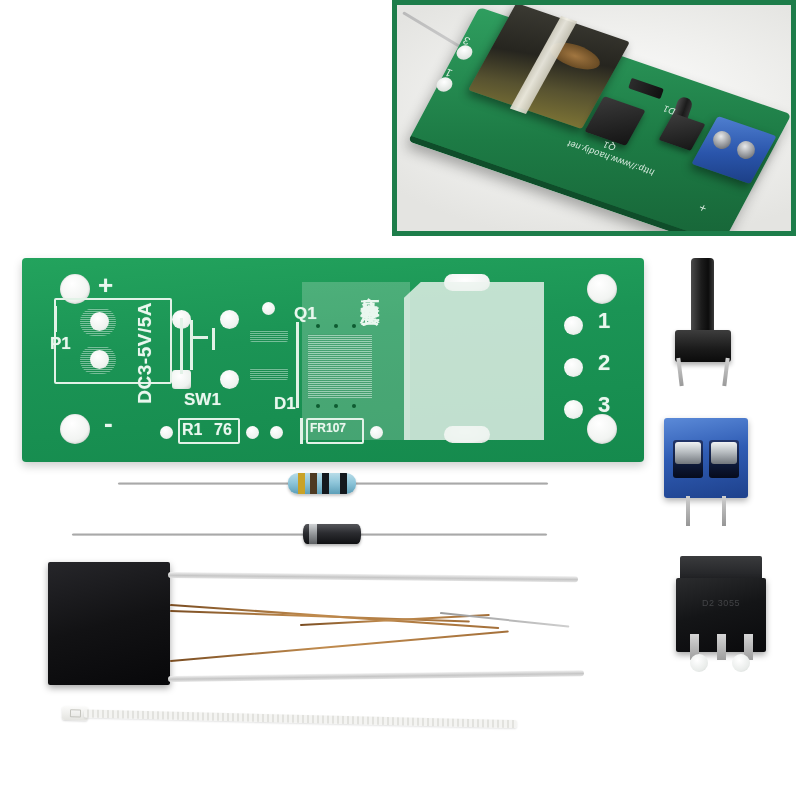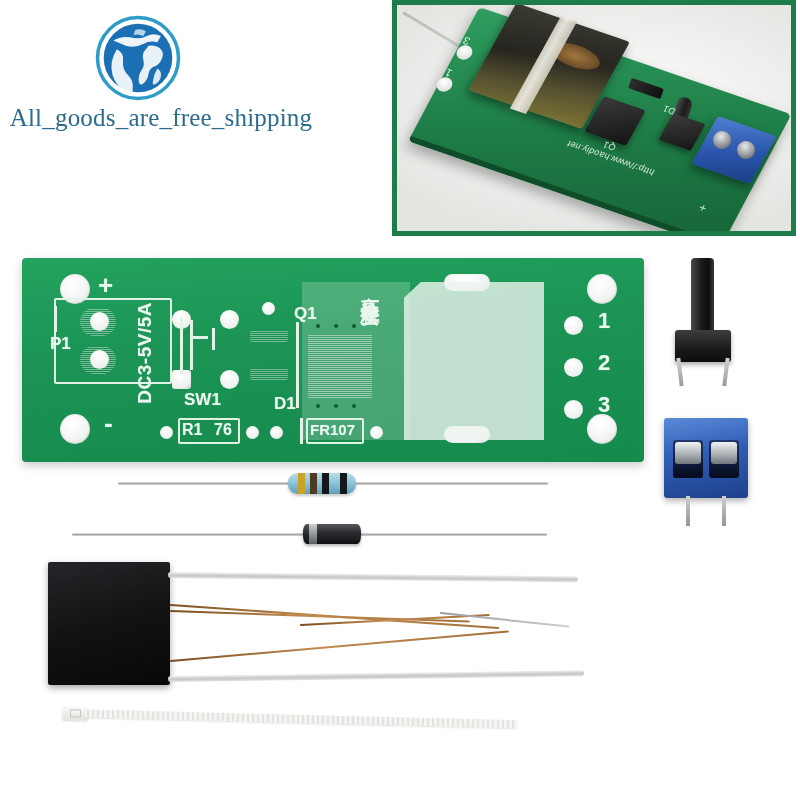--- a/index.html
+++ b/index.html
@@ -549,32 +549,20 @@
     font-family: "Liberation Sans", sans-serif;
     text-align: center;
     opacity: 0.85;
   }
 </style>
 </head>
 <body>
 
 <div id="stage">
 
-  <div id="brand">
-    <svg id="globe-icon" viewBox="0 0 100 100">
-      <circle cx="50" cy="50" r="46" fill="none" stroke="#2d9cc9" stroke-width="4"></circle>
-      <circle cx="50" cy="50" r="39" fill="#1a6fb5"></circle>
-      <path d="M22 30 q10 -6 22 -3 q9 2 16 -2 q8 -4 16 0 l-4 7 q-9 -2 -16 2 q-10 5 -20 2 z" fill="#ffffff" opacity="0.92"></path>
-      <path d="M26 40 q8 4 7 13 q-1 10 6 17 q6 6 5 14 q-1 6 3 9 q-20 -5 -26 -24 q-4 -15 5 -29 z" fill="#ffffff" opacity="0.9"></path>
-      <path d="M62 36 q9 -1 14 4 q4 5 1 11 q-3 7 -9 9 q-5 2 -6 8 q-1 7 -6 11 q-4 3 -5 -2 q-1 -7 3 -13 q4 -6 2 -12 q-2 -7 3 -12 z" fill="#ffffff" opacity="0.9"></path>
-      <path d="M72 62 q5 3 4 9 q-1 6 -7 9 q-3 1 -2 -4 q1 -8 5 -14 z" fill="#ffffff" opacity="0.85"></path>
-      <path d="M47 18 q7 -2 12 2 l-3 5 q-6 -3 -11 -1 z" fill="#ffffff" opacity="0.7"></path>
-    </svg>
-    <div id="brand-text">All_goods_are_free_shipping</div>
-  </div>
 
   <div id="inset">
     <div class="photo-bg"></div>
 
     <div class="ins-wire"></div>
 
     <div class="ins-board"></div>
     <div class="ins-board-edge"></div>
 
     <div class="ins-pad" style="left:60px; top:40px;"></div>
@@ -643,21 +631,21 @@
 
     <div class="pad small" style="left:138px; top:168px;"></div>
     <div class="pad small" style="left:224px; top:168px;"></div>
     <div class="silk-box" style="left:156px; top:160px; width:62px; height:26px;"></div>
     <div class="silk" style="left:160px; top:163px; font-size:16px;">R1</div>
     <div class="silk" style="left:192px; top:163px; font-size:16px;">76</div>
 
     <div class="pad small" style="left:248px; top:168px;"></div>
     <div class="silk-line" style="left:278px; top:160px; width:3px; height:26px;"></div>
     <div class="silk-box" style="left:284px; top:160px; width:58px; height:26px;"></div>
-    <div class="silk" style="left:288px; top:163px; font-size:15px;">FR107</div>
+    <div class="silk" style="left:288px; top:163px; font-size:12px;">FR107</div>
     <div class="silk" style="left:252px; top:136px; font-size:17px;">D1</div>
     <div class="pad small" style="left:348px; top:168px;"></div>
 
     <div class="silk" style="left:272px; top:46px; font-size:17px;">Q1</div>
     <div class="silk-line" style="left:274px; top:64px; width:3px; height:86px;"></div>
     <div class="heatpad" style="left:286px; top:76px; width:64px; height:64px;"></div>
     <div class="via" style="left:294px; top:66px;"></div>
     <div class="via" style="left:312px; top:66px;"></div>
     <div class="via" style="left:330px; top:66px;"></div>
     <div class="via" style="left:294px; top:146px;"></div>
@@ -721,14 +709,24 @@
   <div id="terminal-block">
     <div class="shell"></div>
     <div class="throat" style="left:9px;"></div>
     <div class="throat" style="left:45px;"></div>
     <div class="screw" style="left:11px;"></div>
     <div class="screw" style="left:47px;"></div>
     <div class="tbpin" style="left:22px;"></div>
     <div class="tbpin" style="left:58px;"></div>
   </div>
 
+  <div id="to220">
+    <div class="tab"></div>
+    <div class="epoxy"></div>
+    <div class="mark">D2 3055</div>
+    <div class="tlead" style="left:22px;"></div>
+    <div class="tlead" style="left:49px;"></div>
+    <div class="tlead" style="left:76px;"></div>
+    <div class="mount-hole" style="left:22px;"></div>
+    <div class="mount-hole" style="left:64px;"></div>
+  </div>
 
 </div>
 
 </body></html>

